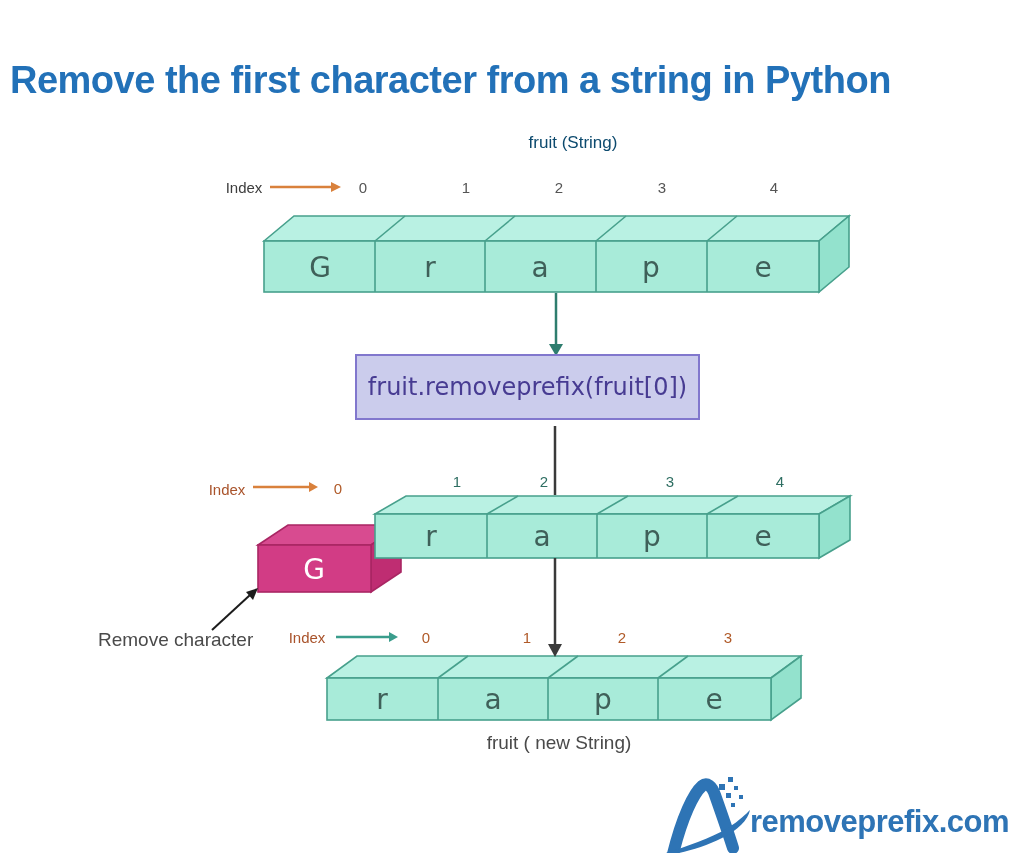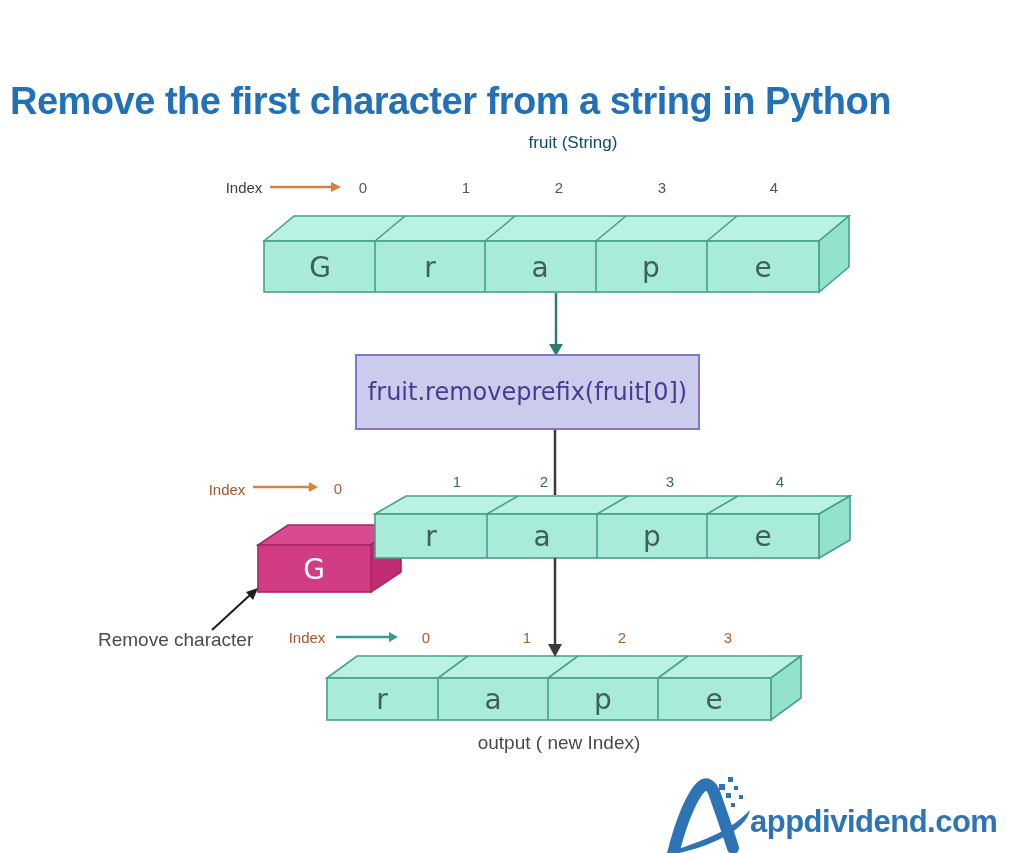--- a/index.html
+++ b/index.html
@@ -6,35 +6,35 @@
   body{
     width:1024px;height:853px;position:relative;overflow:hidden;
     background:#ffffff;font-family:"Liberation Sans",sans-serif;
   }
   .abs{position:absolute;}
   .ctr{transform:translate(-50%,-50%);white-space:nowrap;}
   .lft{transform:translate(0,-50%);white-space:nowrap;}
 
   #title{
     left:10px;top:80px;width:1004px;transform:translate(0,-50%);
-    font-size:38px;font-weight:bold;letter-spacing:-0.5px;color:#2271b8;margin-top:21px;
+    font-size:38px;font-weight:bold;letter-spacing:-0.5px;color:#2271b8;
   }
   .small-label{font-size:17px;color:#0c4a6e;}
   .big-label{font-size:19px;color:#4a4a4a;}
   .idx-label1{font-size:15px;color:#3d3d3d;}
   .idx-label-rust{font-size:15px;color:#a9532b;}
   .num{font-size:15px;}
   .num-gray{color:#555555;}
   .num-teal{color:#2e6e62;}
   .num-rust{color:#b05a28;}
   .cell{font-size:28px;color:#3f6059;font-family:"DejaVu Sans",sans-serif;}
   .cell-removed{font-size:28px;color:#ffffff;font-family:"DejaVu Sans",sans-serif;}
 
   #code-box{
-    left:355px;top:354px;width:345px;height:76px;
+    left:355px;top:354px;width:345px;height:66px;
     background:#cbccec;border:2px solid #8177cd;box-sizing:border-box;
     display:flex;align-items:center;justify-content:center;
   }
   #code-box span{
     font-size:24px;color:#473b92;font-family:"DejaVu Sans",sans-serif;
   }
 
   #logo-text{
     left:750px;top:822px;font-size:31px;font-weight:bold;
     letter-spacing:-0.5px;color:#2e74b5;
@@ -176,15 +176,15 @@
 <span class="abs ctr num num-rust" style="left:426px;top:637px">0</span>
 <span class="abs ctr num num-rust" style="left:527px;top:637px">1</span>
 <span class="abs ctr num num-rust" style="left:622px;top:637px">2</span>
 <span class="abs ctr num num-rust" style="left:728px;top:637px">3</span>
 
 <span class="abs ctr cell" style="left:382px;top:699px">r</span>
 <span class="abs ctr cell" style="left:493px;top:699px">a</span>
 <span class="abs ctr cell" style="left:603px;top:699px">p</span>
 <span class="abs ctr cell" style="left:714px;top:699px">e</span>
 
-<div class="abs ctr big-label" style="left:559px;top:743px">output ( new Index)</div>
+<div class="abs ctr big-label" style="left:559px;top:743px">fruit ( new String)</div>
 
-<div id="logo-text" class="abs lft">appdividend.com</div>
+<div id="logo-text" class="abs lft">removeprefix.com</div>
 
 </body></html>

